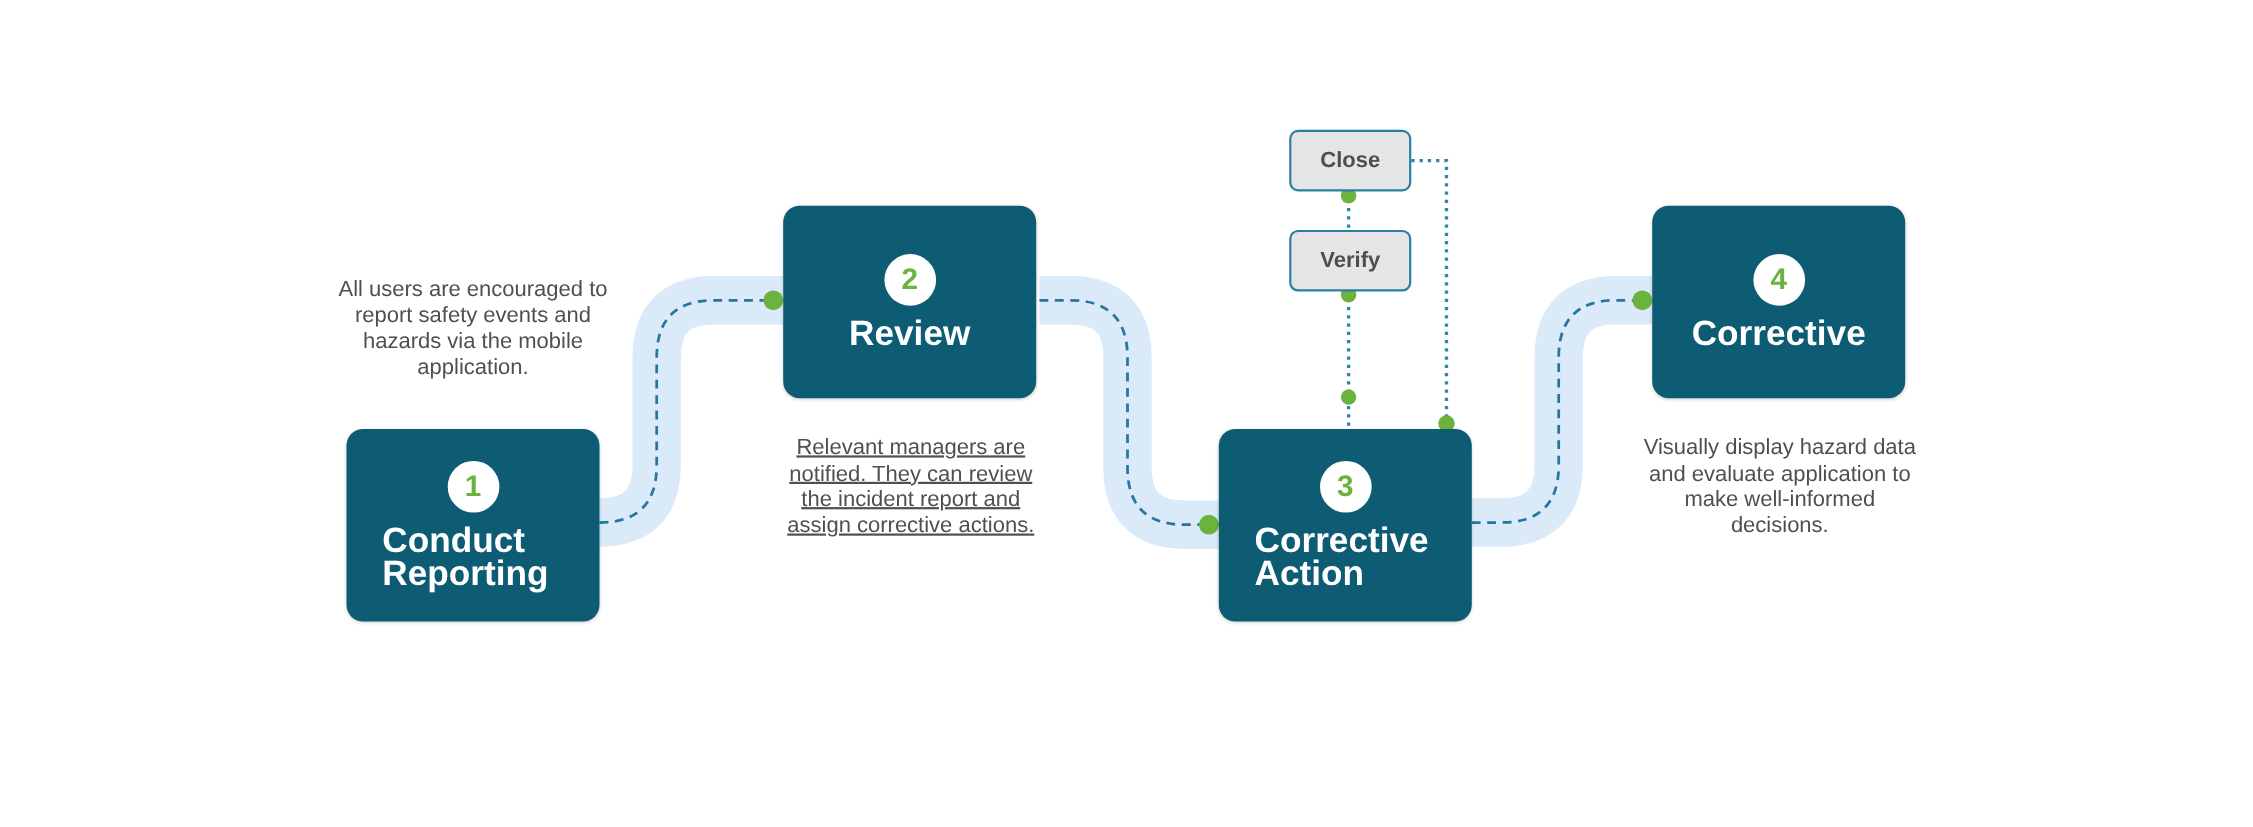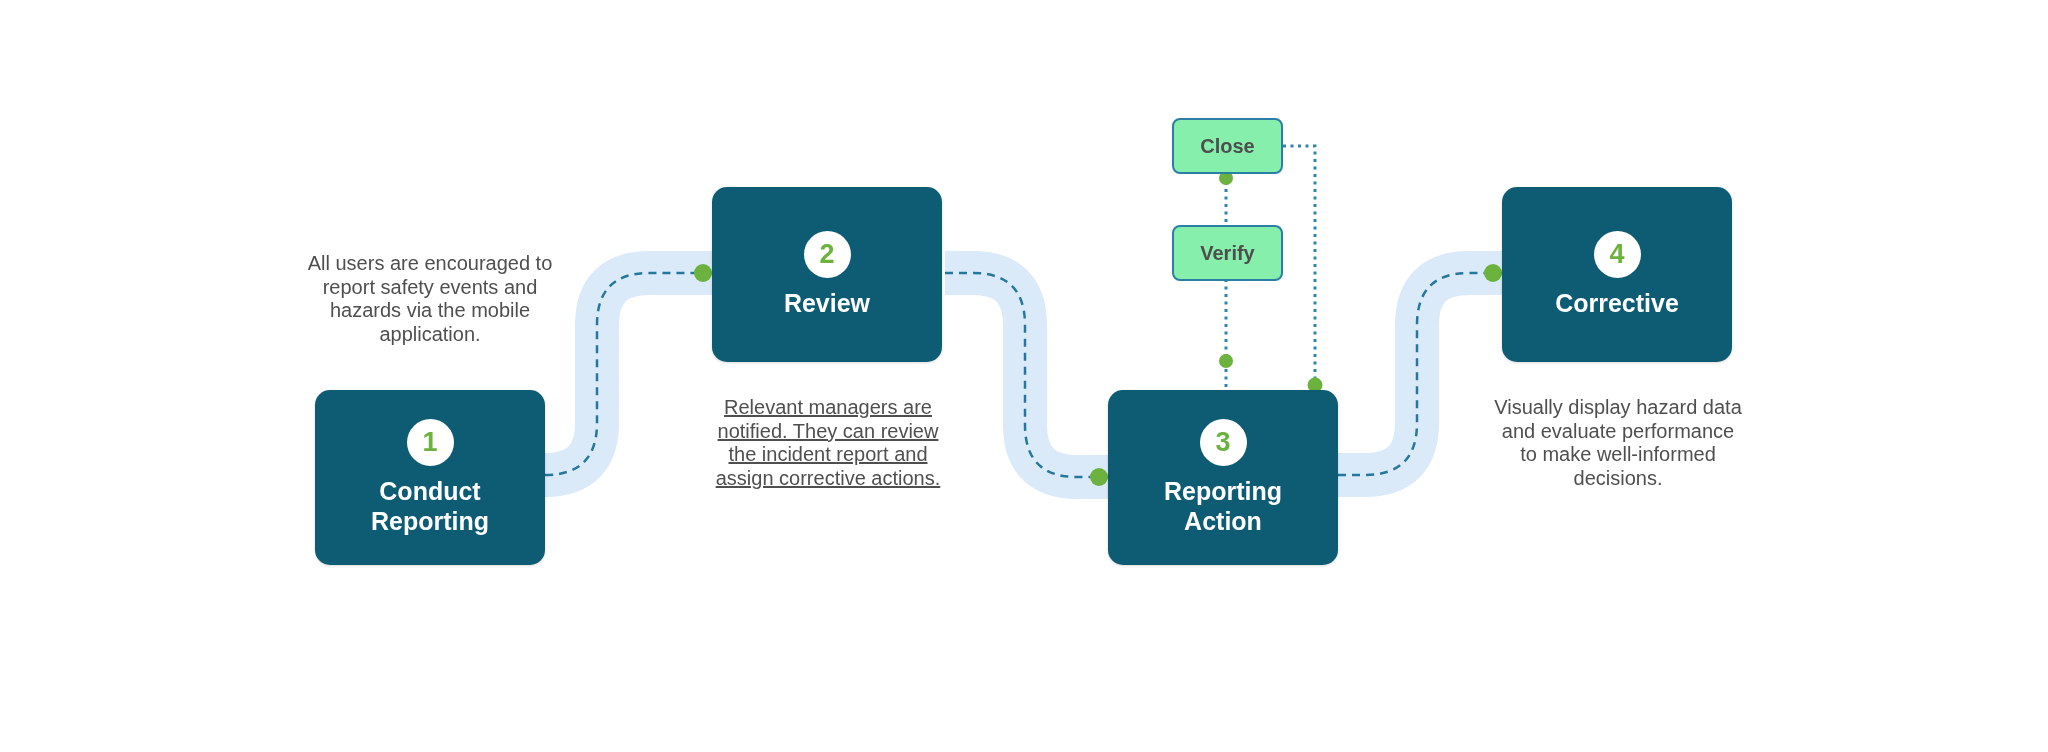--- a/index.html
+++ b/index.html
@@ -39,24 +39,23 @@
     justify-content: center;
   }
   .step-number {
     color: #6bb23e;
     font-size: 27px;
     font-weight: bold;
     line-height: 1;
   }
   .step-title {
     color: #ffffff;
-    font-size: 25px;
+    font-size: 32px;
     font-weight: bold;
     line-height: 30px;
-    text-align: center;
     max-width: 165px;
   }
   .step-desc {
     position: absolute;
     width: 250px;
     text-align: center;
     color: #4f4f4f;
     font-size: 20px;
     line-height: 23.5px;
   }
@@ -66,32 +65,32 @@
   #box-1 { left: 315px;  top: 390px; }
   #box-2 { left: 712px;  top: 187px; }
   #box-3 { left: 1108px; top: 390px; }
   #box-4 { left: 1502px; top: 187px; }
   .substep-box {
     position: absolute;
     left: 1172px;
     width: 111px;
     height: 56px;
     box-sizing: border-box;
-    background: #86efac;
+    background: #e5e5e5;
     border: 2px solid #2b7fa5;
     border-radius: 8px;
     display: flex;
     align-items: center;
     justify-content: center;
     color: #4e4e4e;
     font-size: 20px;
     font-weight: bold;
   }
   #substep-close   { top: 118px; }
-  #substep-verify  { top: 209px; margin-top: 16px; }
+  #substep-verify  { top: 209px; }
   #substep-conduct { top: 300px; }
 </style>
 </head>
 <body>
 
 <div id="canvas">
 
   <svg id="flow-svg" viewBox="0 0 2048 752" xmlns="http://www.w3.org/2000/svg">
 
     <path d="M545,475 Q597,475 597,423 L597,325 Q597,273 649,273 L712,273" fill="none" stroke="#dbeaf8" stroke-width="44"></path>
@@ -111,41 +110,41 @@
     <path d="M1283,146 L1315,146 L1315,385" fill="none" stroke="#2e86ad" stroke-width="3" stroke-dasharray="3 4.5"></path>
 
     <circle cx="1226" cy="178" r="7" fill="#6bb23e"></circle>
     <circle cx="1226" cy="268" r="7" fill="#6bb23e"></circle>
     <circle cx="1226" cy="361" r="7" fill="#6bb23e"></circle>
     <circle cx="1315" cy="385" r="7.5" fill="#6bb23e"></circle>
   </svg>
 
   <div class="step-desc" id="desc-1">All users are encouraged to report safety events and hazards via the mobile application.</div>
   <div class="step-desc" id="desc-2">Relevant managers are notified. They can review the incident report and assign corrective actions.</div>
-  <div class="step-desc" id="desc-4">Visually display hazard data and evaluate performance to make well-informed decisions.</div>
+  <div class="step-desc" id="desc-4">Visually display hazard data and evaluate application to make well-informed decisions.</div>
 
   <div class="step-box" id="box-1">
     <div class="step-badge">
       <span class="step-number">1</span>
     </div>
     <div class="step-title">Conduct Reporting</div>
   </div>
 
   <div class="step-box" id="box-2">
     <div class="step-badge">
       <span class="step-number">2</span>
     </div>
     <div class="step-title">Review</div>
   </div>
 
   <div class="step-box" id="box-3">
     <div class="step-badge">
       <span class="step-number">3</span>
     </div>
-    <div class="step-title">Reporting Action</div>
+    <div class="step-title">Corrective Action</div>
   </div>
 
   <div class="step-box" id="box-4">
     <div class="step-badge">
       <span class="step-number">4</span>
     </div>
     <div class="step-title">Corrective</div>
   </div>
 
   <div class="substep-box" id="substep-close">

